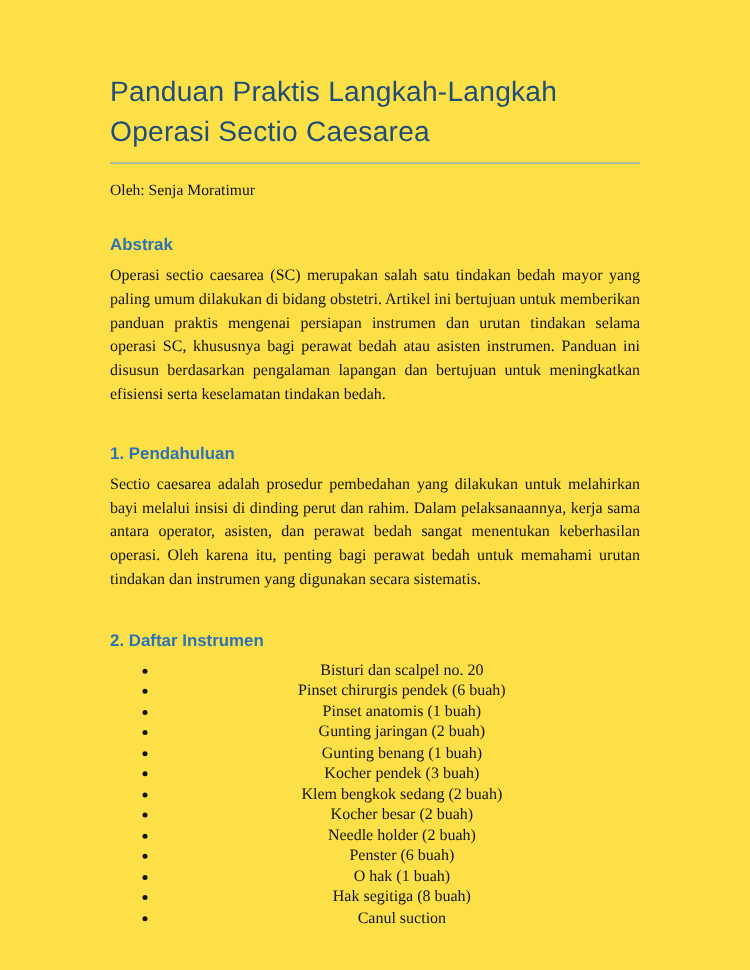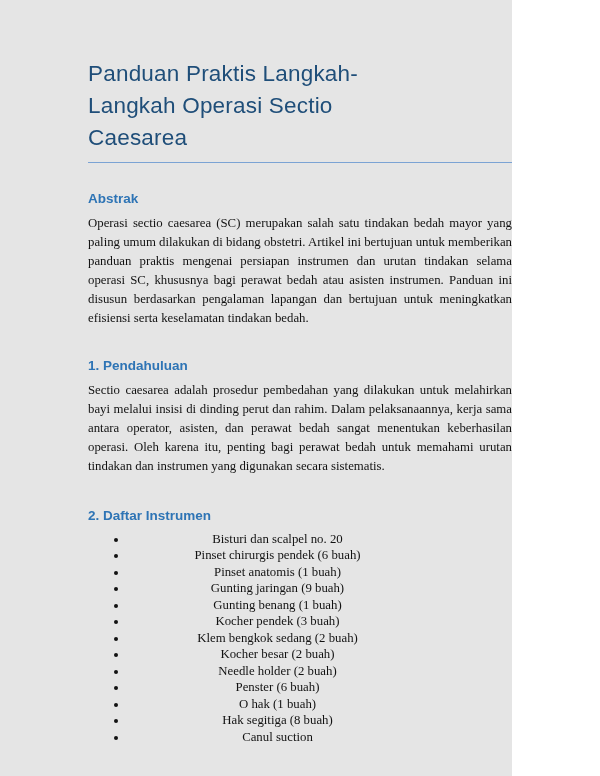--- a/index.html
+++ b/index.html
@@ -2,23 +2,23 @@
 <html><head>
 <meta charset="utf-8">
 <style>
   html, body {
     margin: 0;
     padding: 0;
     background: #ffffff;
   }
   .page {
     position: relative;
-    width: 512px;
+    width: 600px;
     height: 776px;
-    background: #e5e5e5;
+    background: #fde047;
     box-sizing: border-box;
     padding: 58px 88px 64px 88px;
     overflow: hidden;
   }
   .doc-title {
     font-family: "Liberation Sans", sans-serif;
     font-size: 22.5px;
     line-height: 1.42;
     font-weight: 400;
     color: #1F4E79;
@@ -78,37 +78,38 @@
 </style>
 </head>
 <body>
 
 <div class="page">
 
   <h1 class="doc-title" style="margin:0;">Panduan Praktis Langkah-Langkah Operasi Sectio Caesarea</h1>
 
   <div class="title-rule"></div>
 
+  <p class="byline">Oleh: Senja Moratimur</p>
 
   <h2 class="sec-heading">Abstrak</h2>
 
   <p class="body-text">Operasi sectio caesarea (SC) merupakan salah satu tindakan bedah mayor yang paling umum dilakukan di bidang obstetri. Artikel ini bertujuan untuk memberikan panduan praktis mengenai persiapan instrumen dan urutan tindakan selama operasi SC, khususnya bagi perawat bedah atau asisten instrumen. Panduan ini disusun berdasarkan pengalaman lapangan dan bertujuan untuk meningkatkan efisiensi serta keselamatan tindakan bedah.</p>
 
   <h2 class="sec-heading" style="margin-top:30px;">1. Pendahuluan</h2>
 
   <p class="body-text">Sectio caesarea adalah prosedur pembedahan yang dilakukan untuk melahirkan bayi melalui insisi di dinding perut dan rahim. Dalam pelaksanaannya, kerja sama antara operator, asisten, dan perawat bedah sangat menentukan keberhasilan operasi. Oleh karena itu, penting bagi perawat bedah untuk memahami urutan tindakan dan instrumen yang digunakan secara sistematis.</p>
 
   <h2 class="sec-heading" style="margin-top:32px;">2. Daftar Instrumen</h2>
 
 
   <ul class="instrument-list">
     <li>Bisturi dan scalpel no. 20</li>
     <li>Pinset chirurgis pendek (6 buah)</li>
     <li>Pinset anatomis (1 buah)</li>
-    <li>Gunting jaringan (9 buah)</li>
+    <li>Gunting jaringan (2 buah)</li>
     <li>Gunting benang (1 buah)</li>
     <li>Kocher pendek (3 buah)</li>
     <li>Klem bengkok sedang (2 buah)</li>
     <li>Kocher besar (2 buah)</li>
     <li>Needle holder (2 buah)</li>
     <li>Penster (6 buah)</li>
     <li>O hak (1 buah)</li>
     <li>Hak segitiga (8 buah)</li>
     <li>Canul suction</li>
   </ul>

